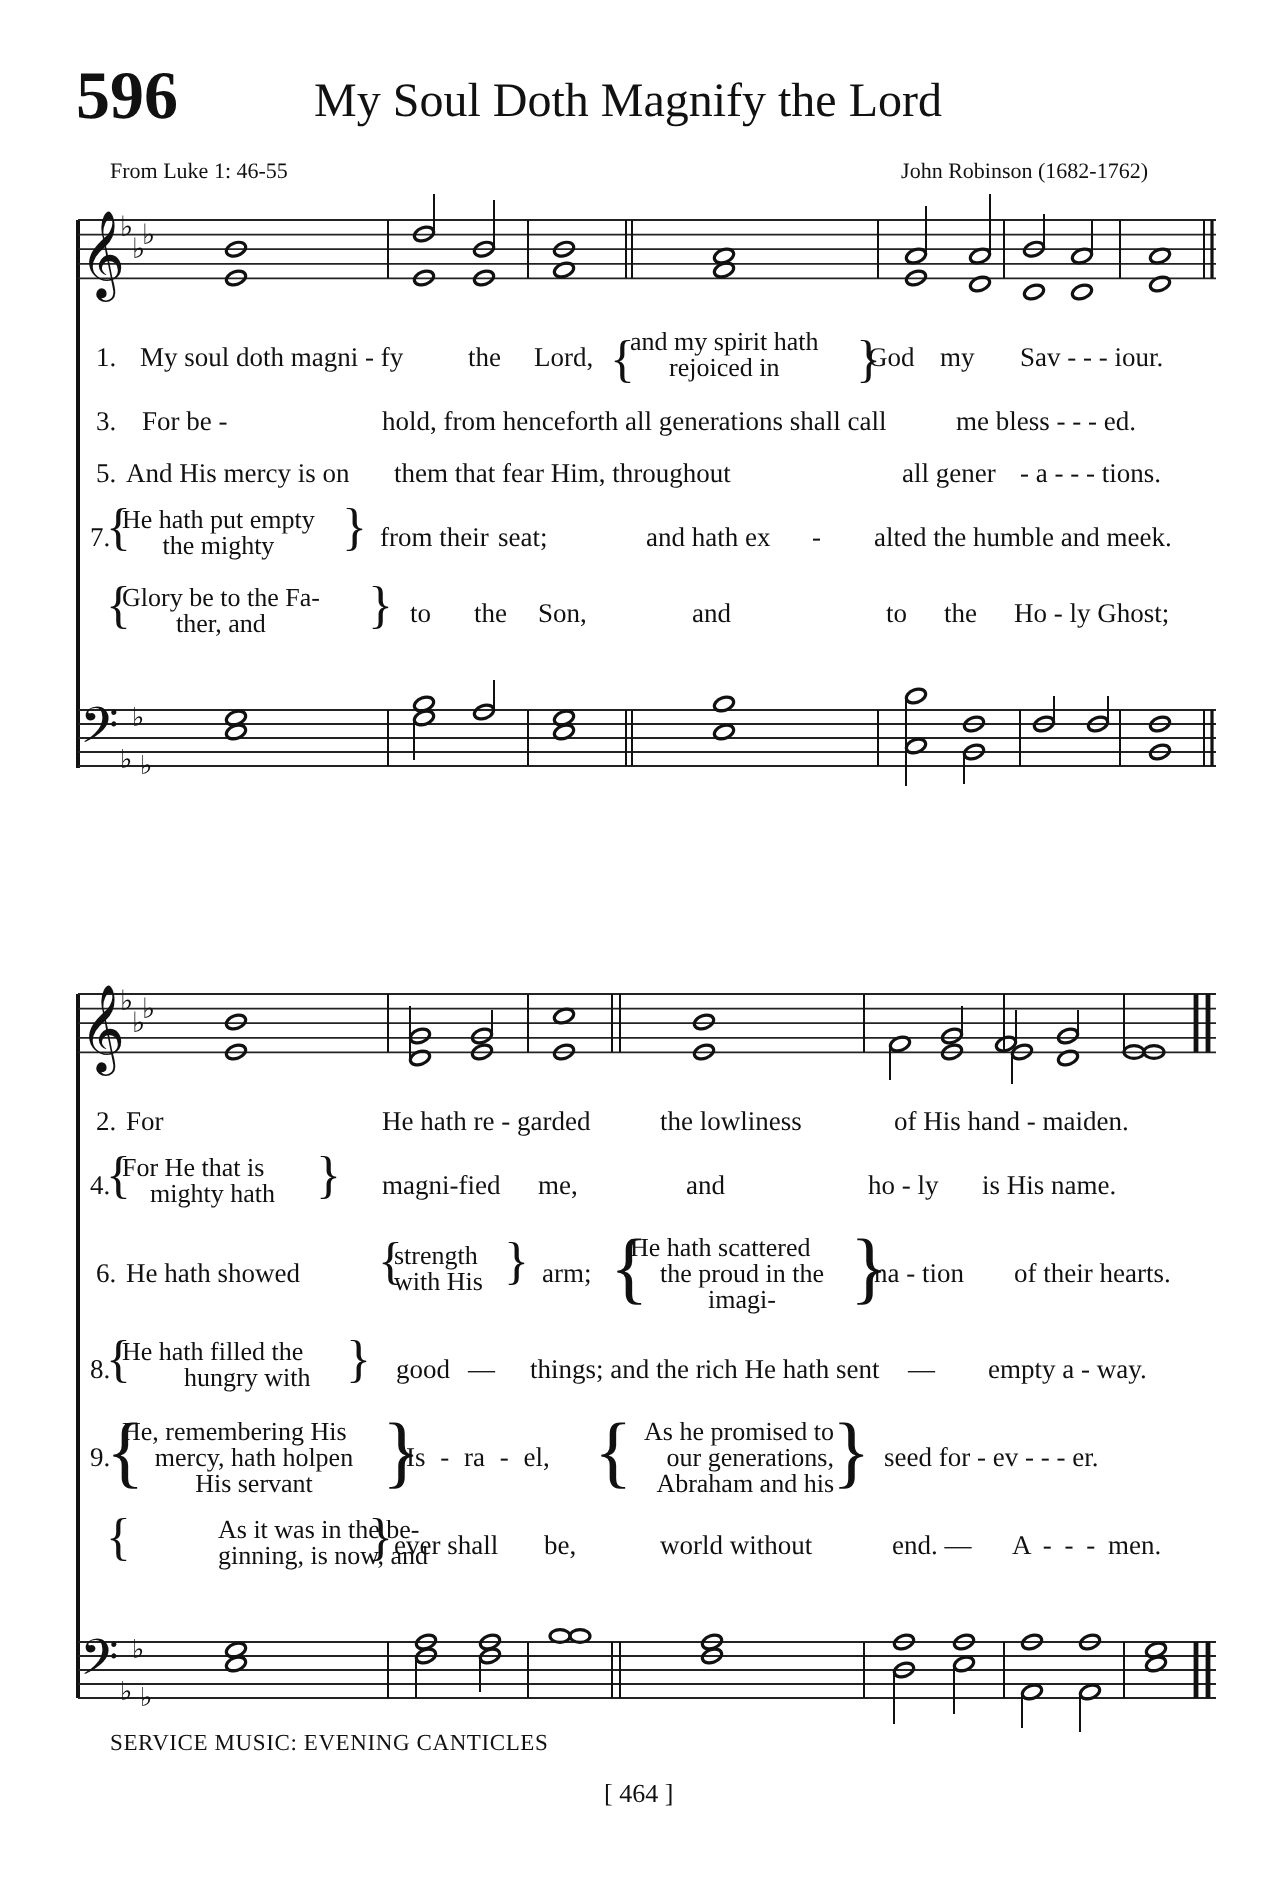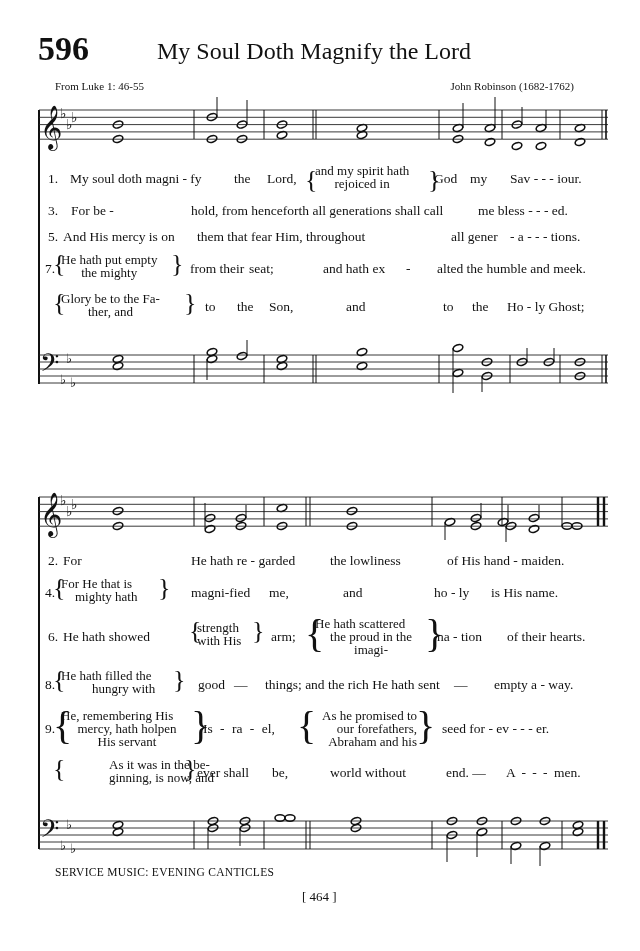--- a/index.html
+++ b/index.html
@@ -320,21 +320,21 @@
   <div class="stack" style="left:61px;top:709px;width:132px;">
     <span>He, remembering His</span>
     <span class="r">mercy, hath holpen</span>
     <span class="r">His servant</span>
   </div>
   <div class="brace" style="left:191px;top:706px;font-size:40px;line-height:40px;">}</div>
   <span class="lyric" style="left:203px;top:722px;word-spacing:4px">Is - ra - el,</span>
   <div class="brace" style="left:297px;top:706px;font-size:40px;line-height:40px;">{</div>
   <div class="stack" style="left:305px;top:709px;width:112px;text-align:right;">
     <span>As he promised to</span>
-    <span>our forefathers,</span>
+    <span>our generations,</span>
     <span>Abraham and his</span>
   </div>
   <div class="brace" style="left:416px;top:706px;font-size:40px;line-height:40px;">}</div>
   <span class="lyric" style="left:442px;top:722px">seed for - ev - - - er.</span>
 </div>
 
 <div>
   <div class="brace" style="left:53px;top:756px;font-size:26px;line-height:26px;">{</div>
   <div class="stack" style="left:61px;top:758px;margin-left:48px;">
     <span>As it was in the be-</span>

